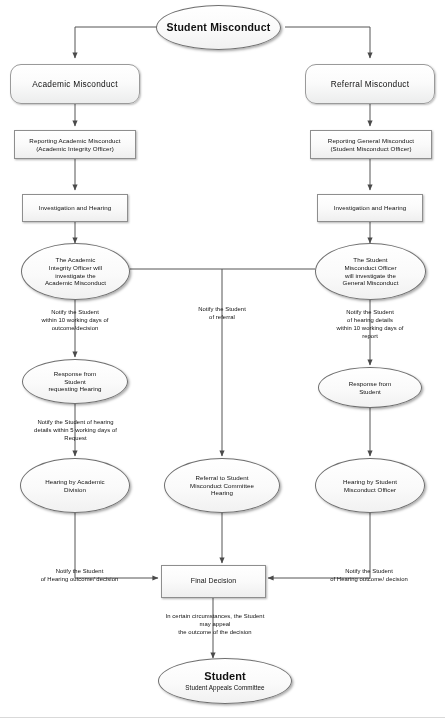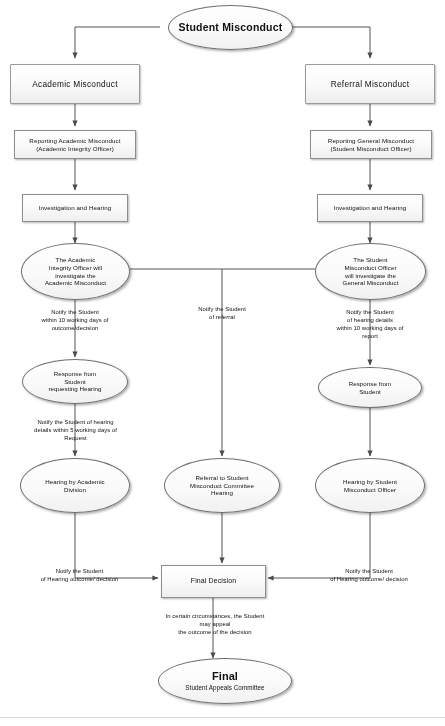--- a/index.html
+++ b/index.html
@@ -25,21 +25,21 @@
     box-sizing:border-box;
     display:flex;
     align-items:center;
     justify-content:center;
     text-align:center;
     line-height:1.22;
     color:#101010;
   }
   .rounded-box{
     border:1px solid #9a9a9a;
-    border-radius:1px;
+    border-radius:11px;
     background:linear-gradient(180deg,#ffffff 0%,#fbfbfb 45%,#eceded 100%);
     font-size:8.3px;
     letter-spacing:.25px;
     box-shadow:1px 1px 2px rgba(0,0,0,.26);
   }
   .rect-box{
     border:1px solid #8e8e8e;
     background:linear-gradient(180deg,#ffffff 0%,#fafafa 50%,#efefef 100%);
     font-size:6.2px;
     letter-spacing:.1px;
@@ -119,21 +119,21 @@
       <path d="M370,408 L370,456" marker-end="url(#arrow)"></path>
 
       <path d="M75,513 L75,578 L158,578" marker-end="url(#arrow)"></path>
       <path d="M222,513 L222,563" marker-end="url(#arrow)"></path>
       <path d="M370,513 L370,578 L268,578" marker-end="url(#arrow)"></path>
 
       <path d="M213,598 L213,658" marker-end="url(#arrow)"></path>
     </g>
   </svg>
 
-  <div class="node ellipse top" style="left:168px; top:5px; width:125px; height:45px;">Student
+  <div class="node ellipse top" style="left:156px; top:5px; width:125px; height:45px;">Student
 Misconduct</div>
 
   <div class="node rounded-box" style="left:10px; top:64px; width:130px; height:40px;">Academic Misconduct</div>
 
   <div class="node rounded-box" style="left:305px; top:64px; width:130px; height:40px;">Referral Misconduct</div>
 
   <div class="node rect-box" style="left:14px; top:130px; width:122px; height:29px; white-space:pre-line;">Reporting Academic Misconduct
 (Academic Integrity Officer)</div>
 
   <div class="node rect-box" style="left:310px; top:130px; width:122px; height:29px; white-space:pre-line;">Reporting General Misconduct
@@ -166,21 +166,21 @@
   <div class="node ellipse" style="left:164px; top:458px; width:116px; height:55px; white-space:pre-line;">Referral to Student
 Misconduct Committee
 Hearing</div>
 
   <div class="node ellipse" style="left:315px; top:458px; width:110px; height:55px; white-space:pre-line;">Hearing by Student
 Misconduct Officer</div>
 
   <div class="node rect-box mid" style="left:161px; top:565px; width:105px; height:33px;">Final Decision</div>
 
   <div class="node ellipse appeal" style="left:158px; top:658px; width:134px; height:46px; flex-direction:column;">
-    <span class="big">Final</span>
+    <span class="big">Student</span>
     <span>Student Appeals Committee</span>
   </div>
 
   <div class="edge-label" style="left:10px; top:308px; width:130px;">Notify the Student
 within 10 working days of
 outcome/decision</div>
 
   <div class="edge-label" style="left:162px; top:305px; width:120px;">Notify the Student
 of referral</div>
 

